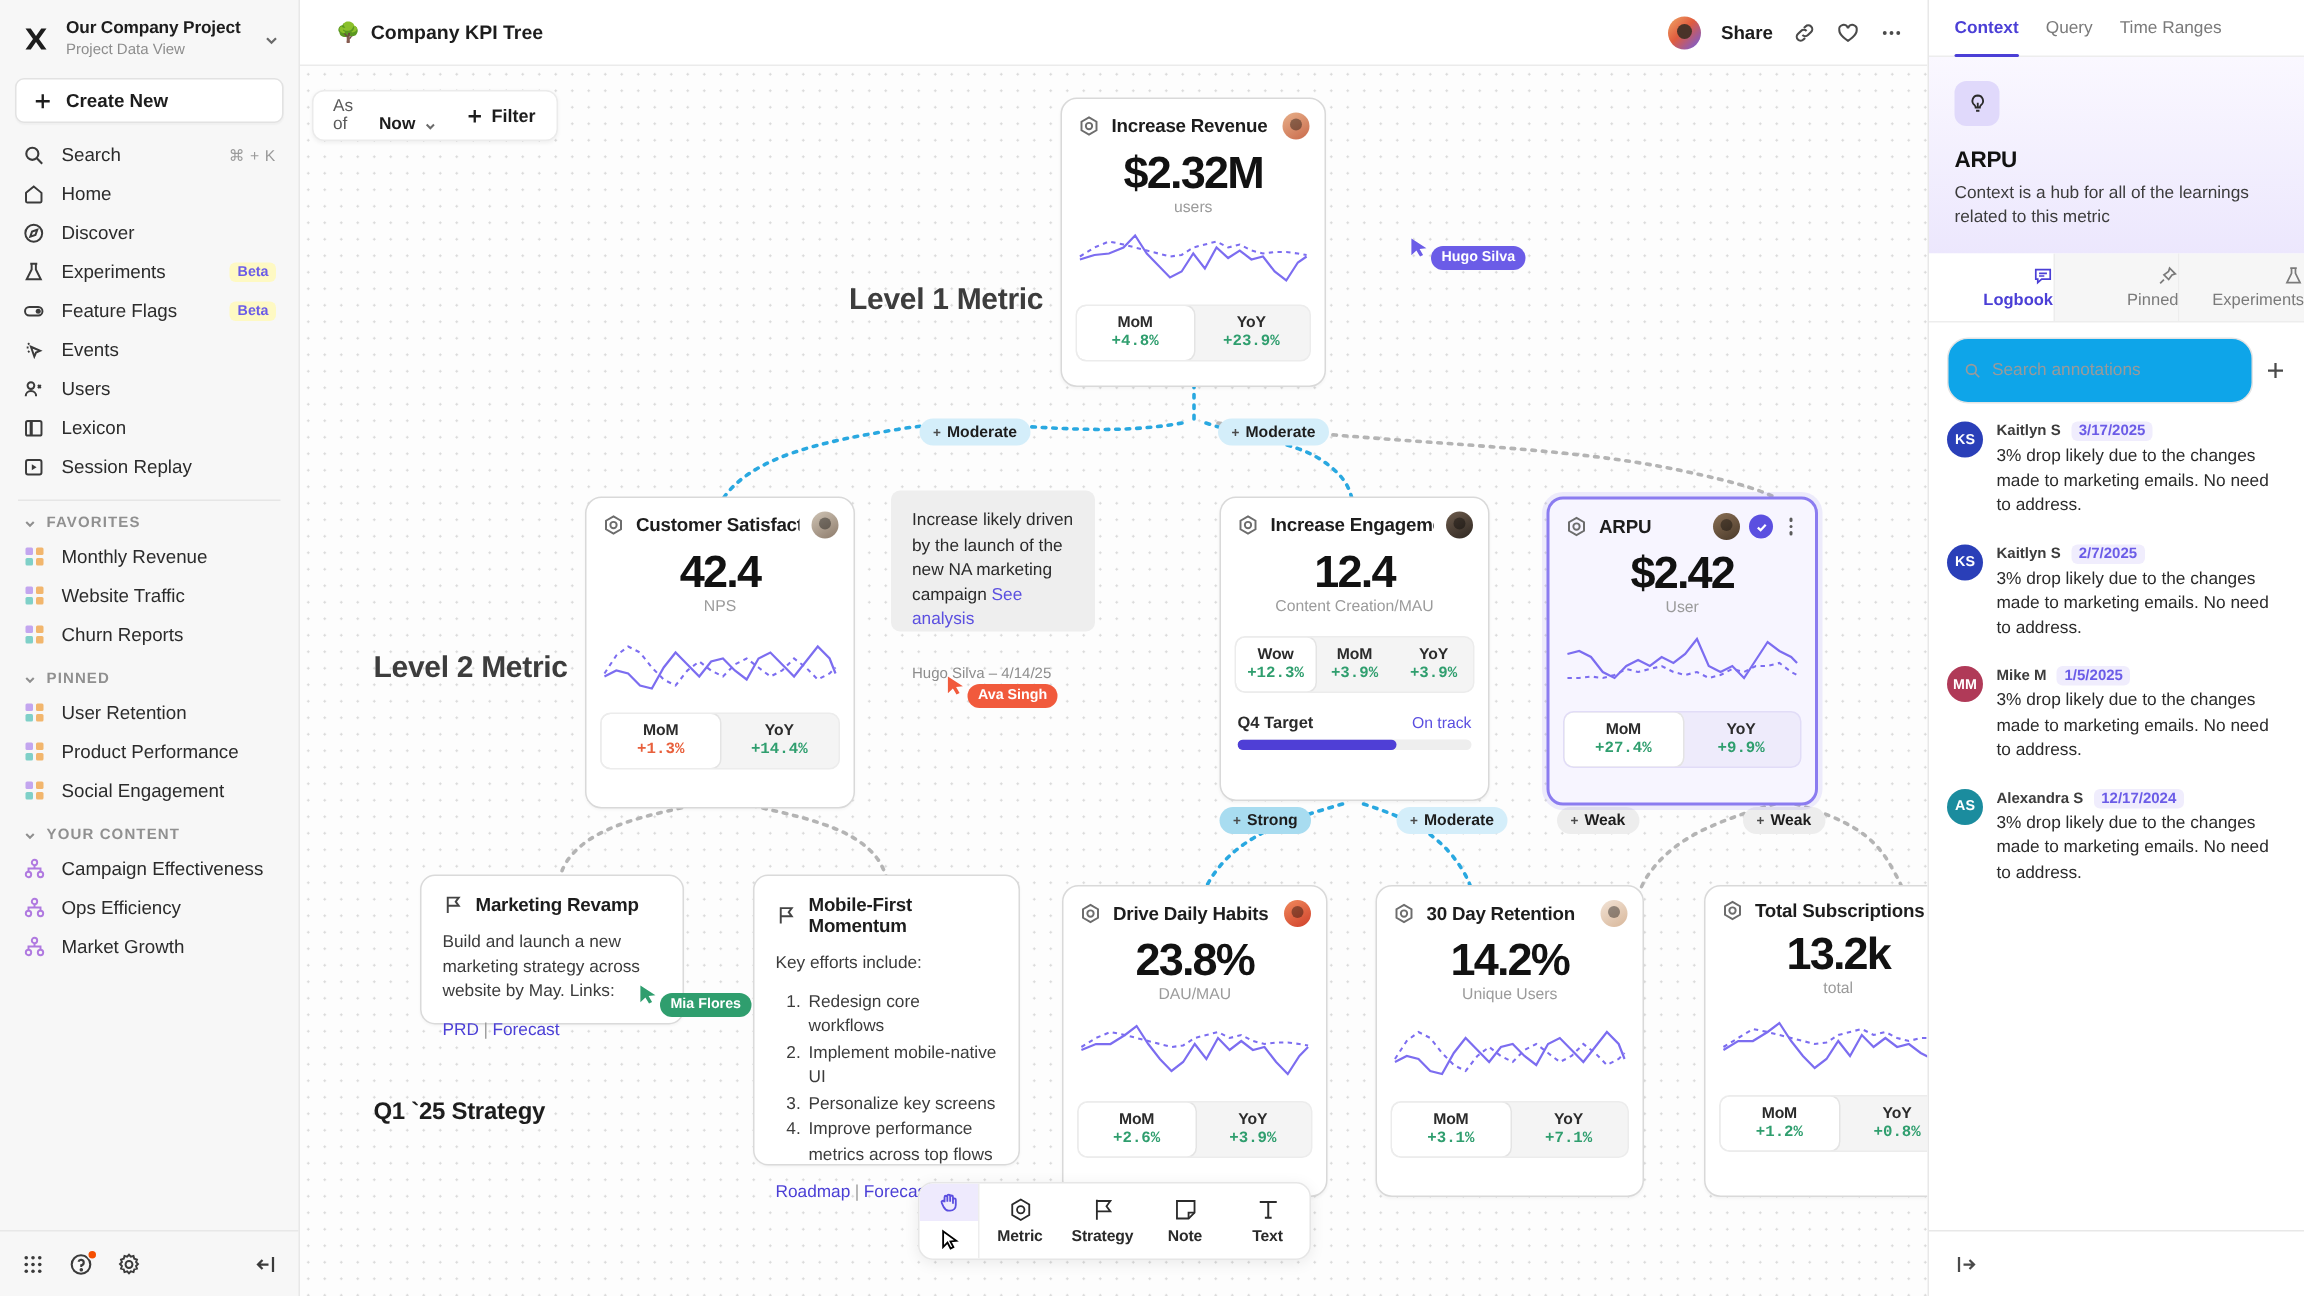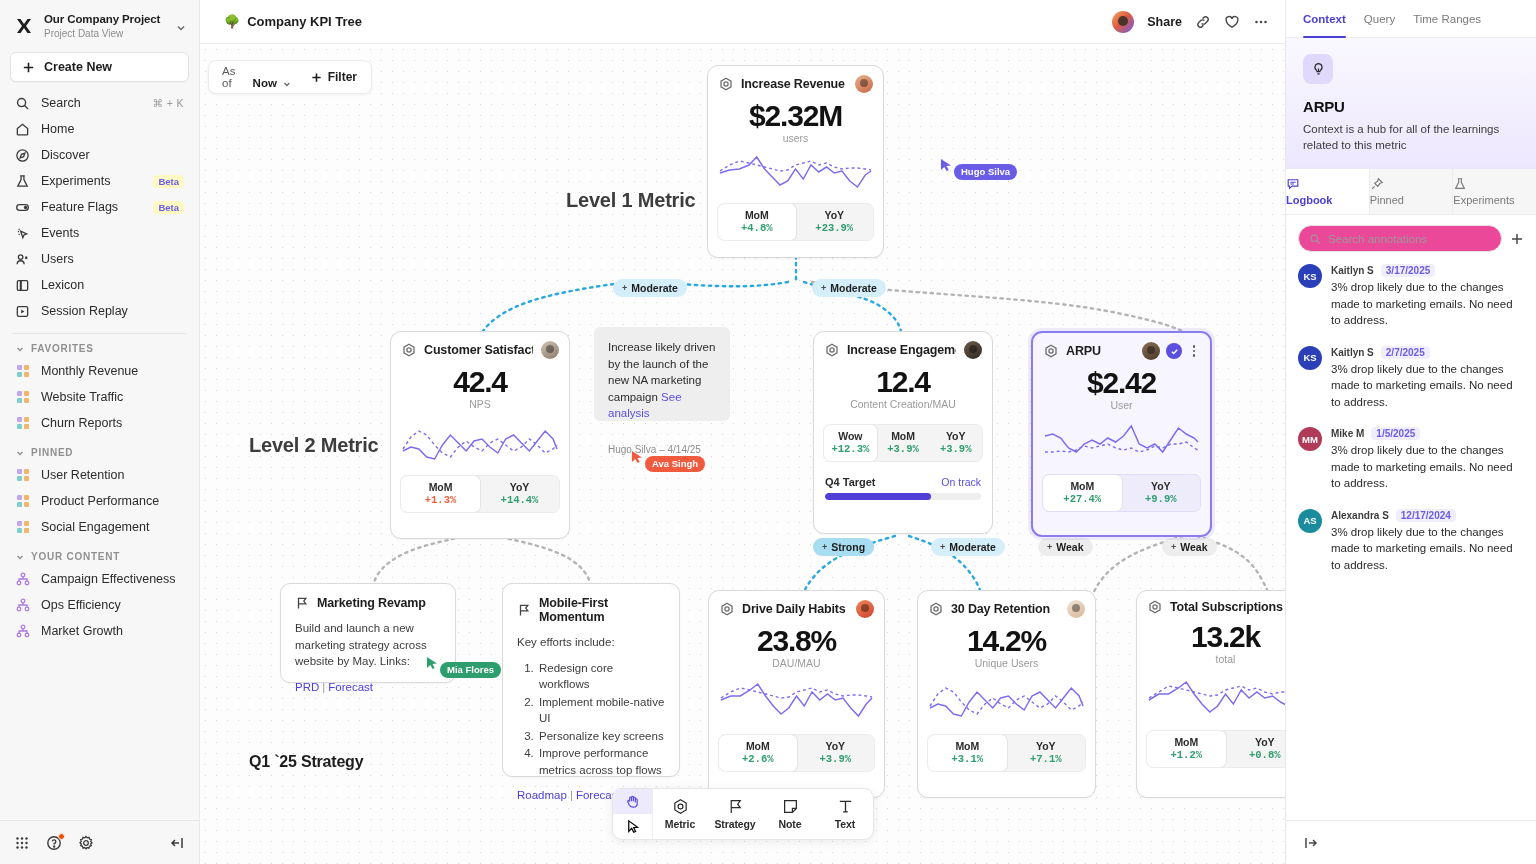--- a/index.html
+++ b/index.html
@@ -245,31 +245,31 @@
   .rtab.on::after { content:""; position: absolute; left: 0; right: 0; bottom: 0; height: 2px; background: #4b3fd6; border-radius: 2px; }
 
   .ctx-hero { padding: 16px 17px 16px 17px; background: linear-gradient(180deg,#faf8ff 0%,#ece7fd 100%); }
   .bulb-box { width: 30px; height: 30px; border-radius: 8px; background: #e0d9fb; display: flex; align-items: center; justify-content: center; }
   .bulb-box svg { width: 15px; height: 15px; color: #2b2b2b; }
   .ctx-title { font-size: 15px; font-weight: 700; color: #121212; margin-top: 14px; letter-spacing: -0.2px; }
   .ctx-desc { font-size: 11.5px; color: #3c3c3c; line-height: 16px; margin-top: 6px; }
 
   .sub-tabs { display: flex; border-bottom: 1px solid #ededed; }
   .sub-tab {
-    flex: 1; display: flex; flex-direction: column; align-items: flex-start; gap: 3px;
+    flex: 1; display: flex; flex-direction: column; align-items: flex-end; gap: 3px;
     padding: 8px 0 8px 0; font-size: 11px; color: #7a7a7a; cursor: pointer; background: #f6f6f6;
     border-right: 1px solid #ededed;
   }
   .sub-tab:last-child { border-right: none; }
   .sub-tab.on { background: #fff; color: #4b3fd6; font-weight: 600; }
   .sub-tab svg { width: 14px; height: 14px; }
 
   .search-row { display: flex; align-items: center; gap: 8px; padding: 10px 12px 8px 12px; }
   .search-box {
-    flex: 1; height: 27px; border: 1px solid #e4e4e4; border-radius: 14px; background: #ec4899;
+    flex: 1; height: 44px; border: 1px solid #e4e4e4; border-radius: 14px; background: #0ea5e9;
     display: flex; align-items: center; gap: 7px; padding: 0 10px;
   }
   .search-box svg { width: 12px; height: 12px; color: #9a9a9a; flex: 0 0 12px; }
   .search-box input { border: none; outline: none; font-size: 11.5px; color: #2b2b2b; width: 100%; background: transparent; font-family: "Liberation Sans", sans-serif; }
   .search-box input::placeholder { color: #9a9a9a; }
   .add-ico { width: 14px; height: 14px; color: #4a4a4a; cursor: pointer; flex: 0 0 14px; }
 
   .annlist { padding: 4px 12px 0 12px; overflow: hidden; flex: 1; }
   .ann { display: flex; gap: 9px; margin-bottom: 17px; }
   .ann-av {
@@ -625,21 +625,21 @@
           <div class="filter-btn">
             <svg viewBox="0 0 12 12" fill="none" stroke="#1d1d1d" stroke-width="1.7">
                 <path d="M6 1.5 V10.5 M1.5 6 H10.5"></path>
               </svg>
             <span>Filter</span>
           </div>
         </div>
 
         <div class="level-label" style="left:366px; top:145px;">Level 1 Metric</div>
         <div class="level-label" style="left:49px; top:390px;">Level 2 Metric</div>
-        <div class="strategy-label" style="left:49px; top:709px;">Q1 `25 Strategy</div>
+        <div class="strategy-label" style="left:49px; top:689px;">Q1 `25 Strategy</div>
 
         <div class="clabel moderate" style="left:413px; top:235px;">
           <span class="pm">+</span>
           <span>Moderate</span>
         </div>
         <div class="clabel moderate" style="left:612px; top:235px;">
           <span class="pm">+</span>
           <span>Moderate</span>
         </div>
         <div class="clabel strong" style="left:613px; top:494px;">

